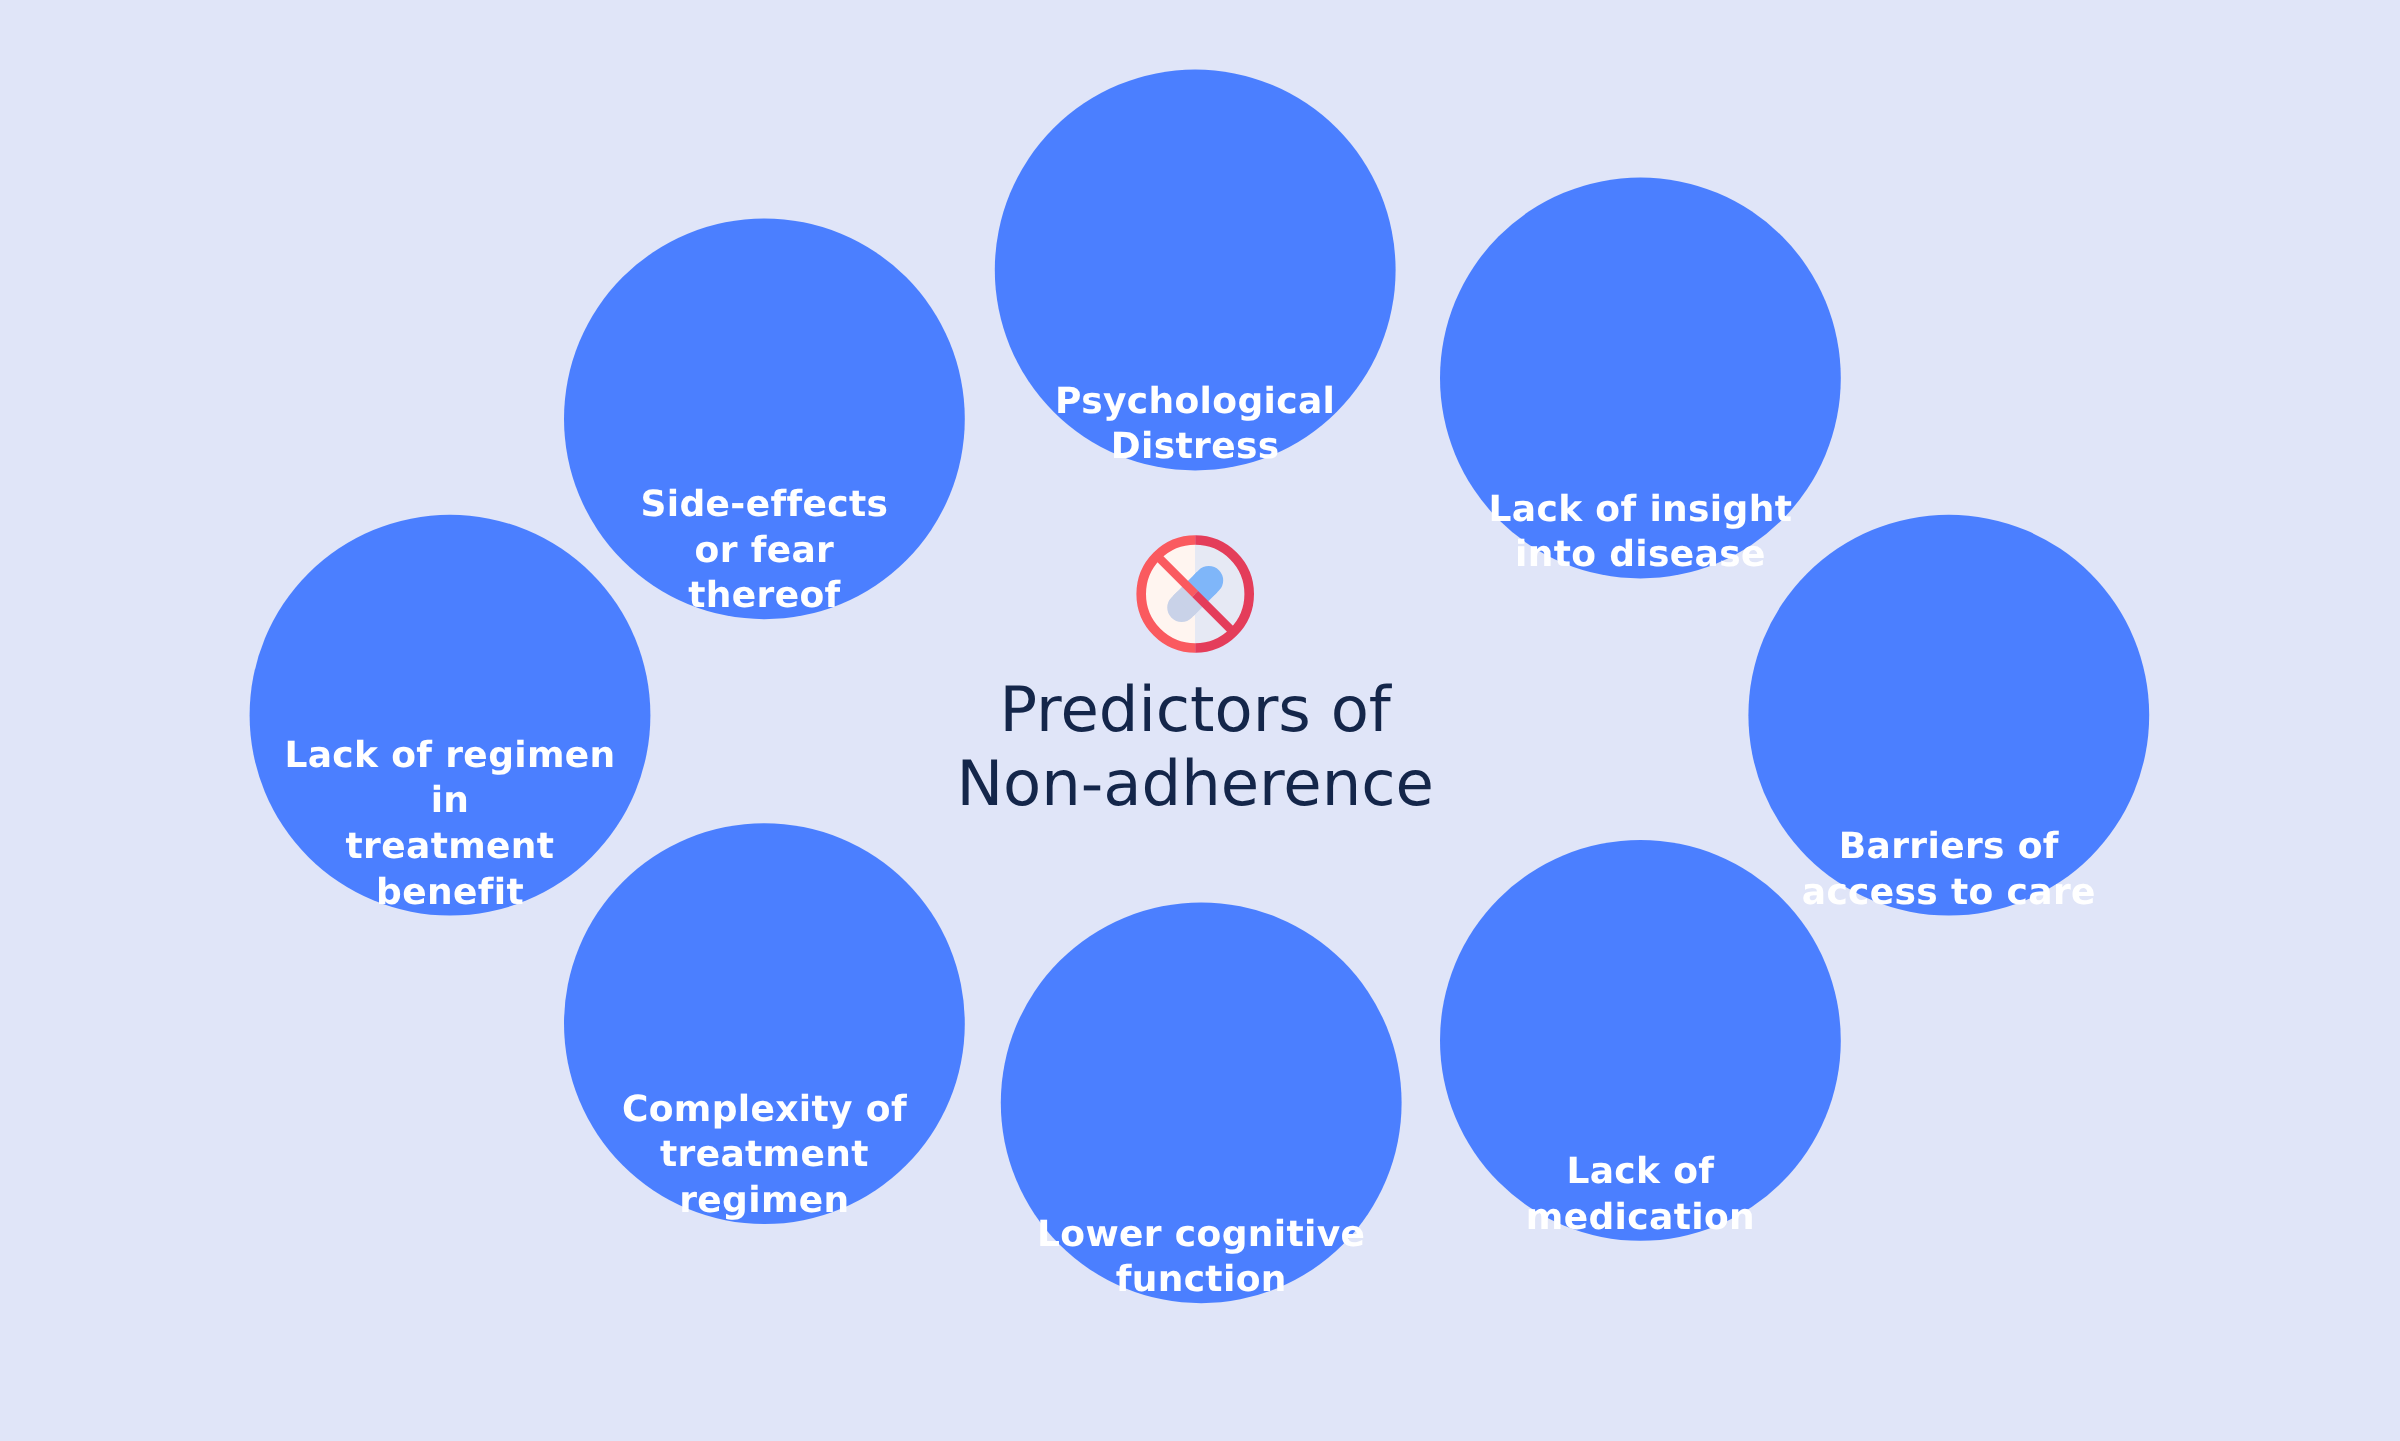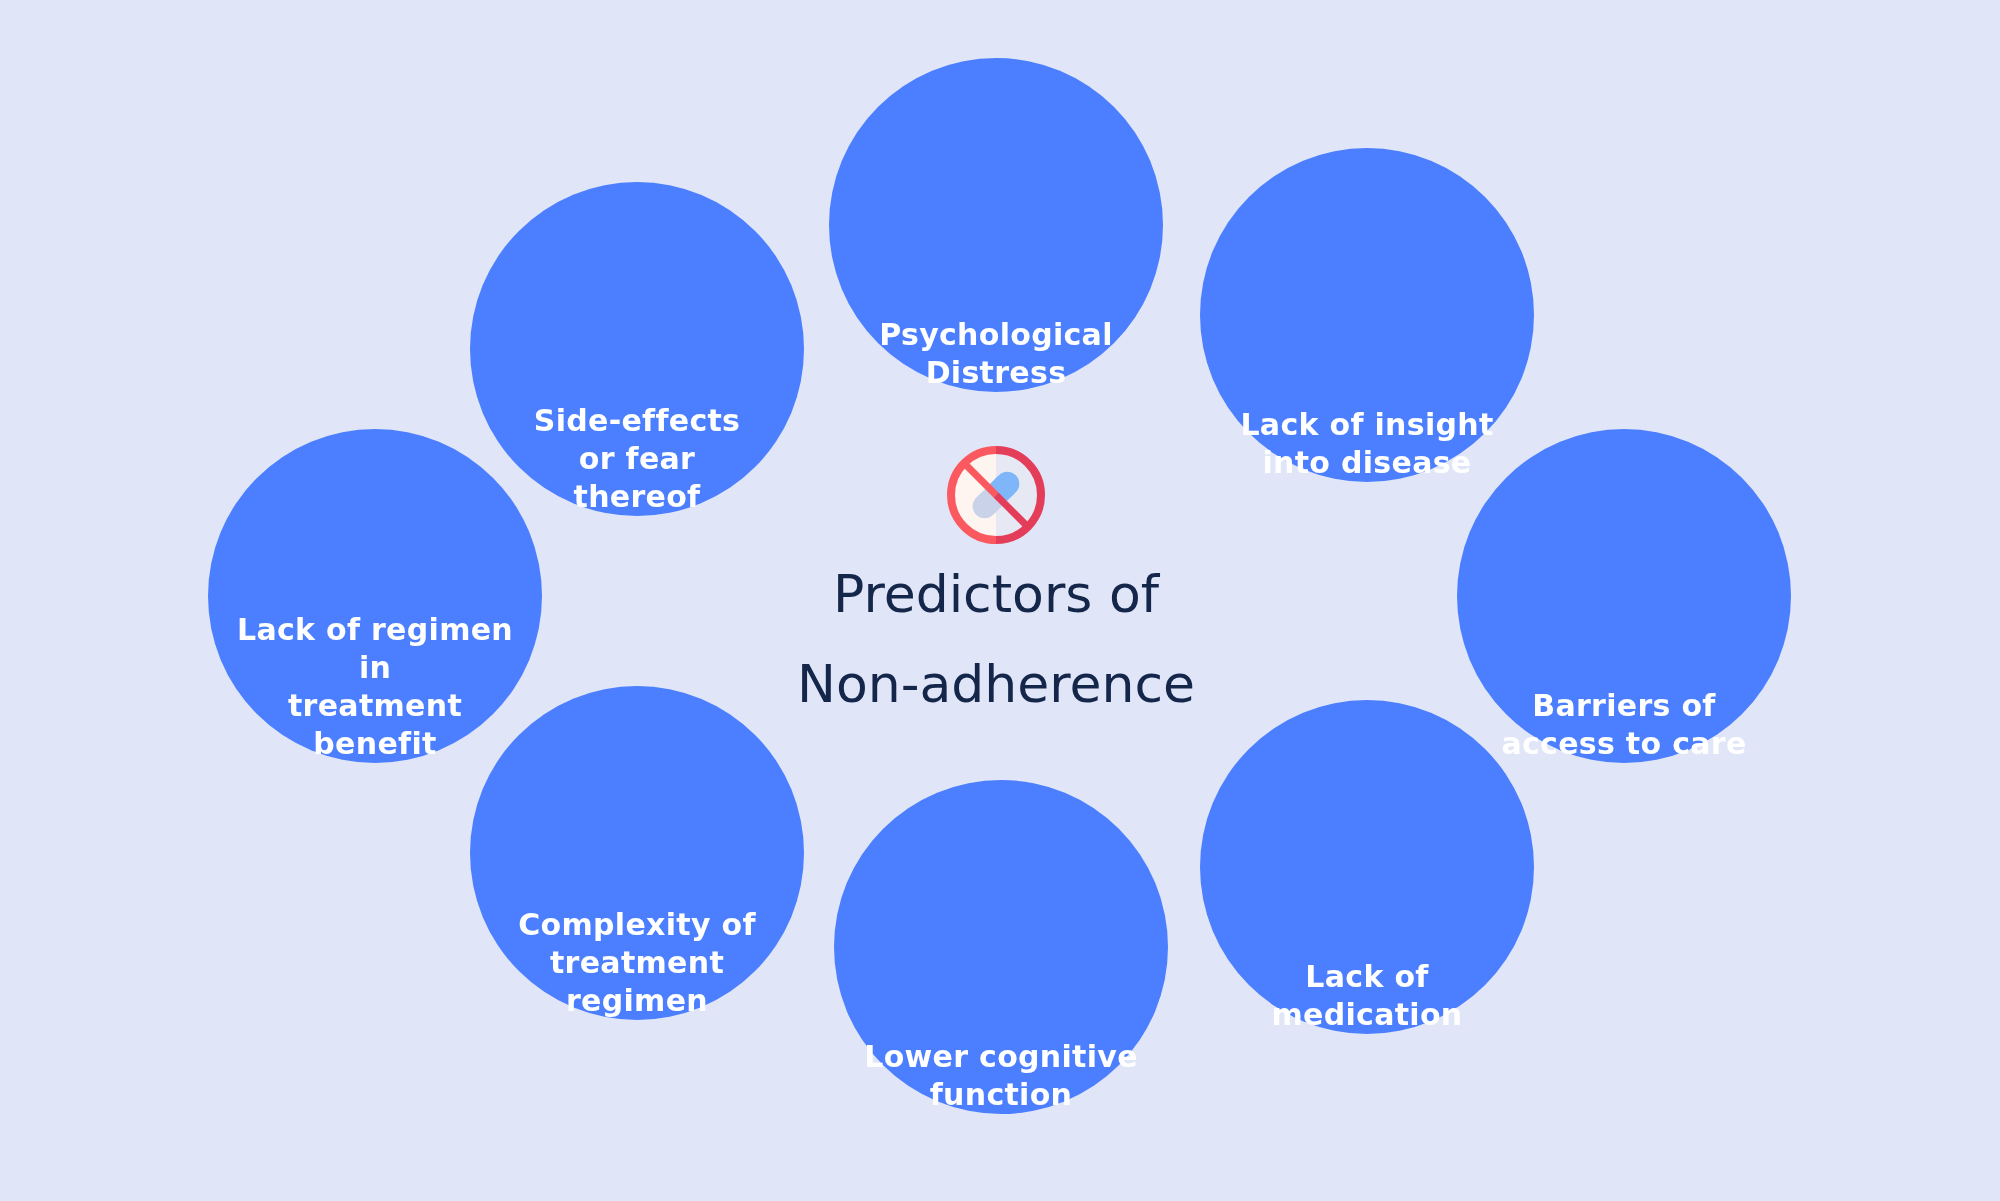--- a/index.html
+++ b/index.html
@@ -32,26 +32,26 @@
     position: absolute;
     left: 700px; top: 445px; width: 592px;
     text-align: center;
   }
   .center-icon {
     width: 100px; height: 100px;
     margin: 0 auto;
     display: block;
   }
   .title {
-    margin-top: 4px;
+    margin-top: 16px;
     color: #14264a;
     font-family: "DejaVu Sans", sans-serif;
     font-weight: normal;
     font-size: 52px;
-    line-height: 90px;
+    line-height: 62px;
     white-space: pre-line;
   }
 </style>
 </head>
 <body>
 
 <div class="canvas">
 
   <div class="bubble" style="left:829px; top:58px;">
     <div class="bubble-label">Psychological
@@ -66,21 +66,21 @@
   <div class="bubble" style="left:1457px; top:429px;">
     <div class="bubble-label">Barriers of
 access to care</div>
   </div>
 
   <div class="bubble" style="left:1200px; top:700px;">
     <div class="bubble-label">Lack of
 medication</div>
   </div>
 
-  <div class="bubble" style="left:834px; top:780px;">
+  <div class="bubble" style="left:834px; top:752px;">
     <div class="bubble-label" style="margin-top:0;">Lower cognitive
 function</div>
   </div>
 
   <div class="bubble" style="left:470px; top:686px;">
     <div class="bubble-label">Complexity of
 treatment
 regimen</div>
   </div>
 

